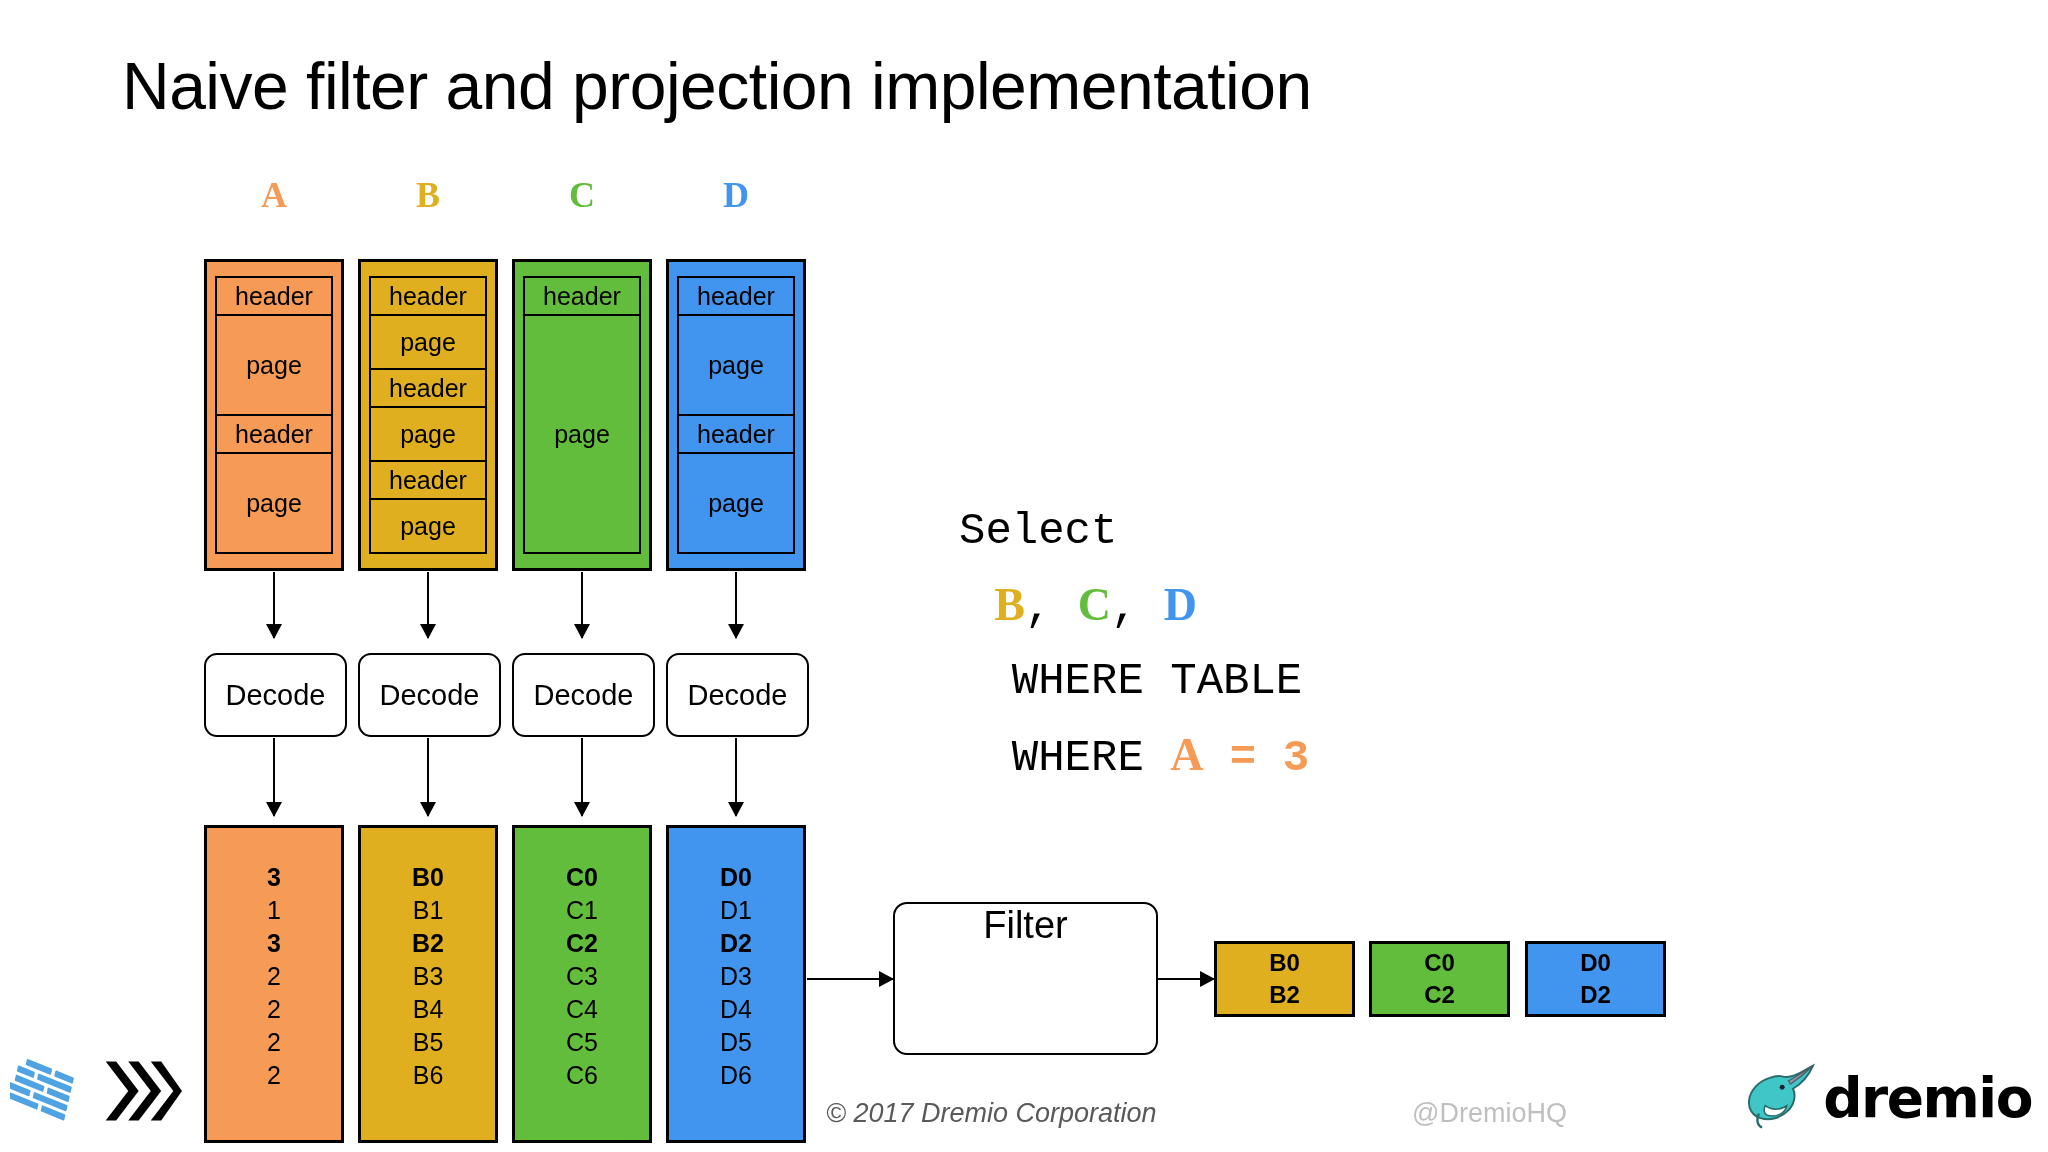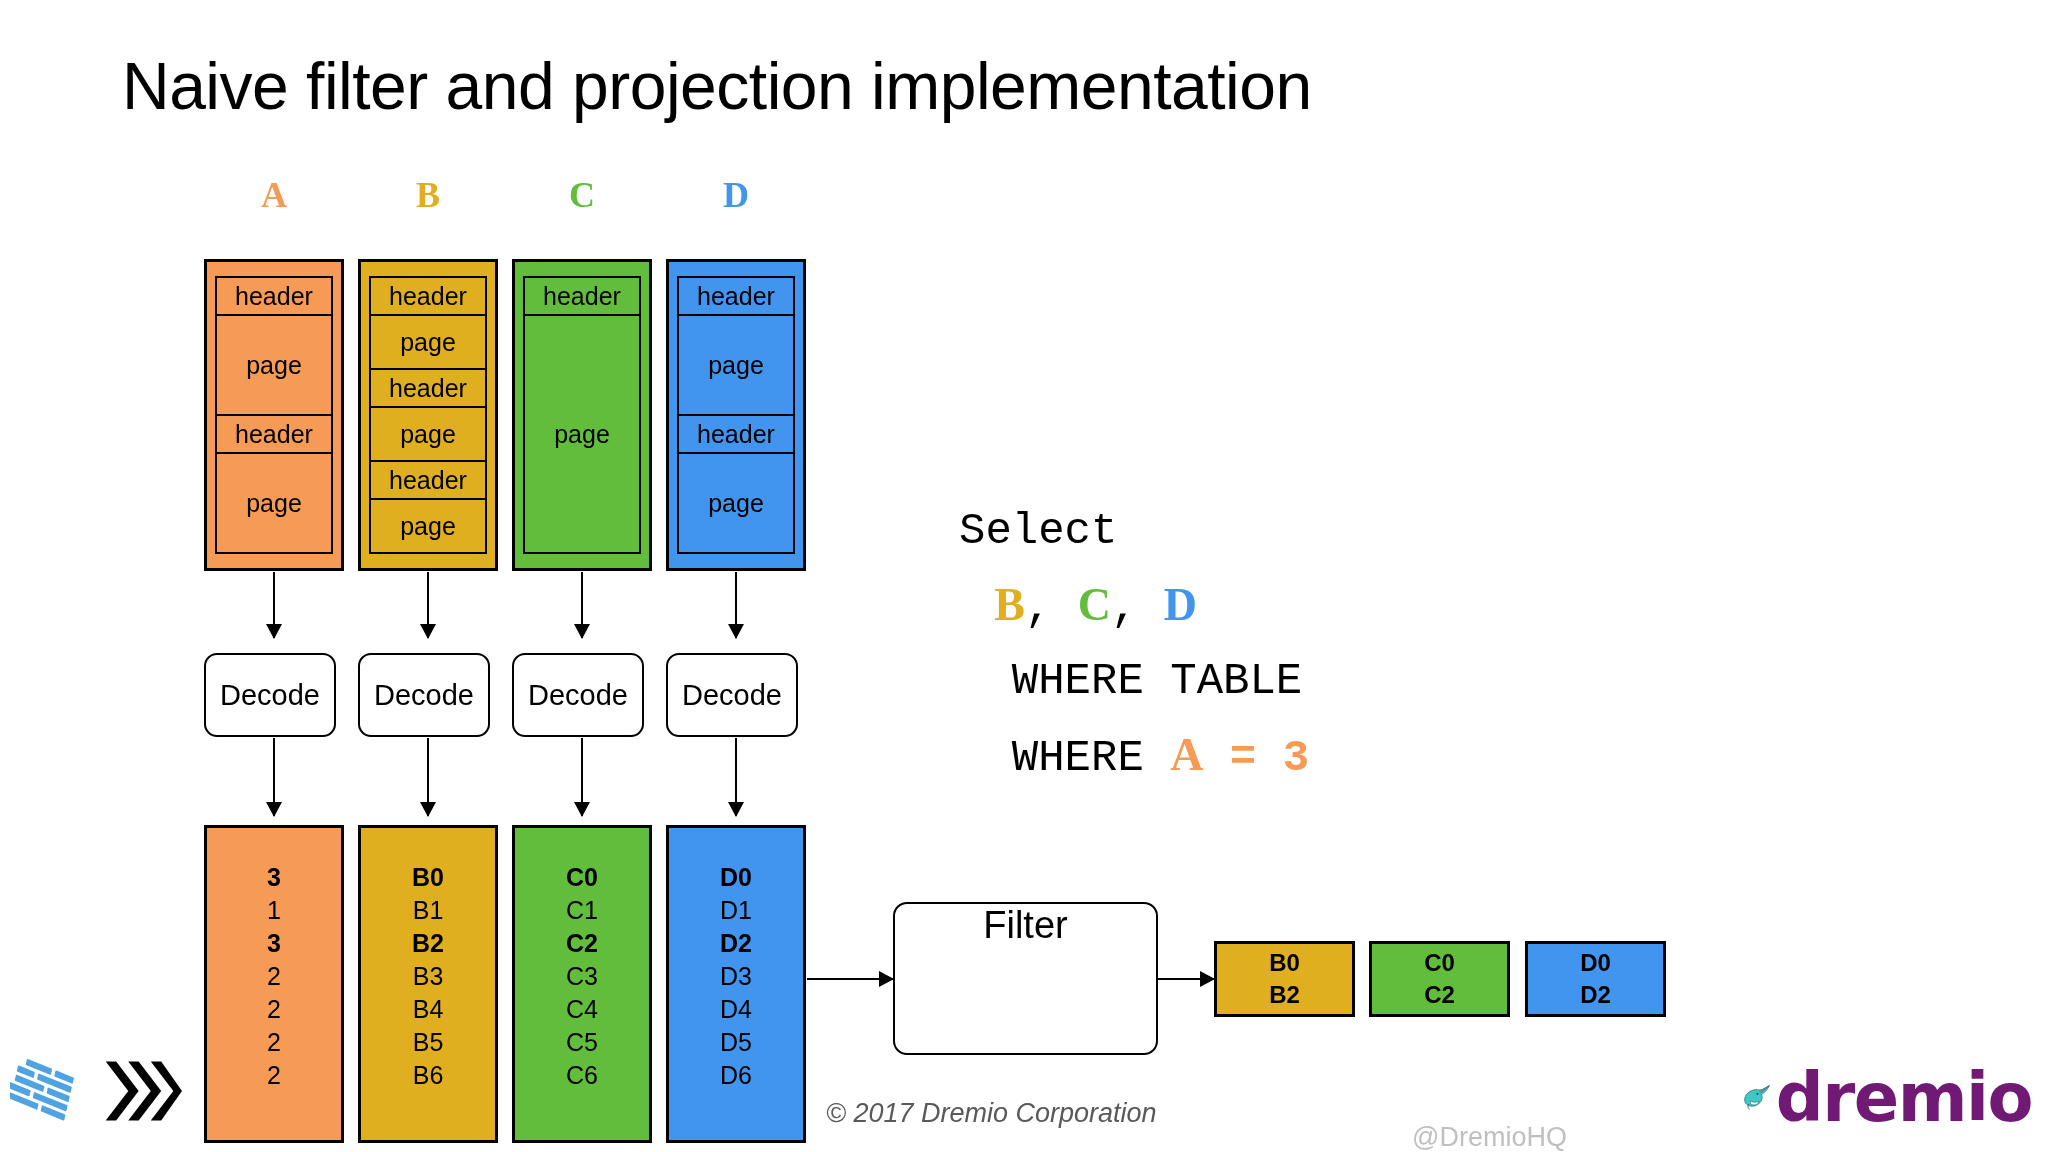--- a/index.html
+++ b/index.html
@@ -77,21 +77,21 @@
     font-family: "Liberation Sans", sans-serif;
   }
   .cell:last-child { border-bottom: none; }
   .cell.header { flex: 0 0 auto; height: 38px; }
   .cell.page { flex: 1 1 auto; }
 
   
   .decode-box {
     position: absolute;
     top: 653px;
-    width: 132px;
+    width: 143px;
     height: 84px;
     border: 2px solid #000;
     border-radius: 13px;
     background: #ffffff;
     box-sizing: border-box;
     display: flex;
     align-items: center;
     justify-content: center;
     font-size: 29px;
     color: #000;
@@ -217,31 +217,30 @@
     white-space: nowrap;
     font-style: italic;
   }
   #handle {
     position: absolute;
     left: 1412px;
     top: 1098px;
     font-size: 27px;
     color: #bfbfbf;
     white-space: nowrap;
-    margin-top: 24px;
   }
 
   
   #parquet-logo { position: absolute; left: 10px; top: 1048px; width: 90px; height: 84px; }
   #arrow-logo   { position: absolute; left: 104px; top: 1056px; width: 78px; height: 70px; }
   #dremio-logo  { position: absolute; left: 1742px; top: 1052px; width: 290px; height: 92px; display: flex; align-items: center; }
   #dremio-wordmark {
-    font-size: 67px;
+    font-size: 55px;
     font-weight: bold;
-    color: #701a75;
+    color: #000000;
     letter-spacing: -1.5px;
     margin-left: 4px;
     font-family: "DejaVu Sans", sans-serif;
   }
 </style>
 </head>
 <body>
 
 <div id="slide">
 

